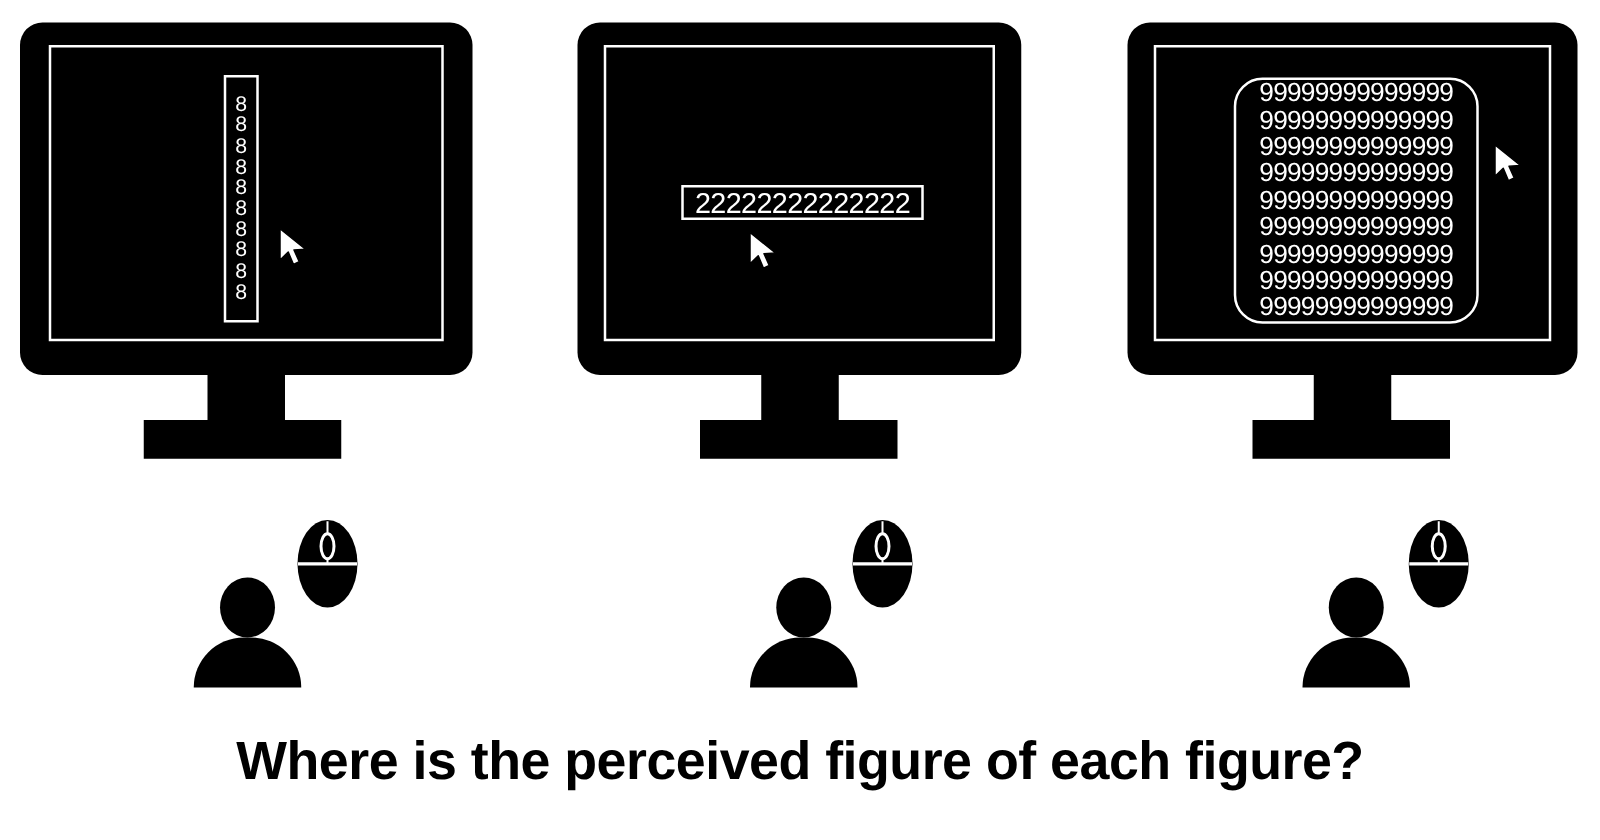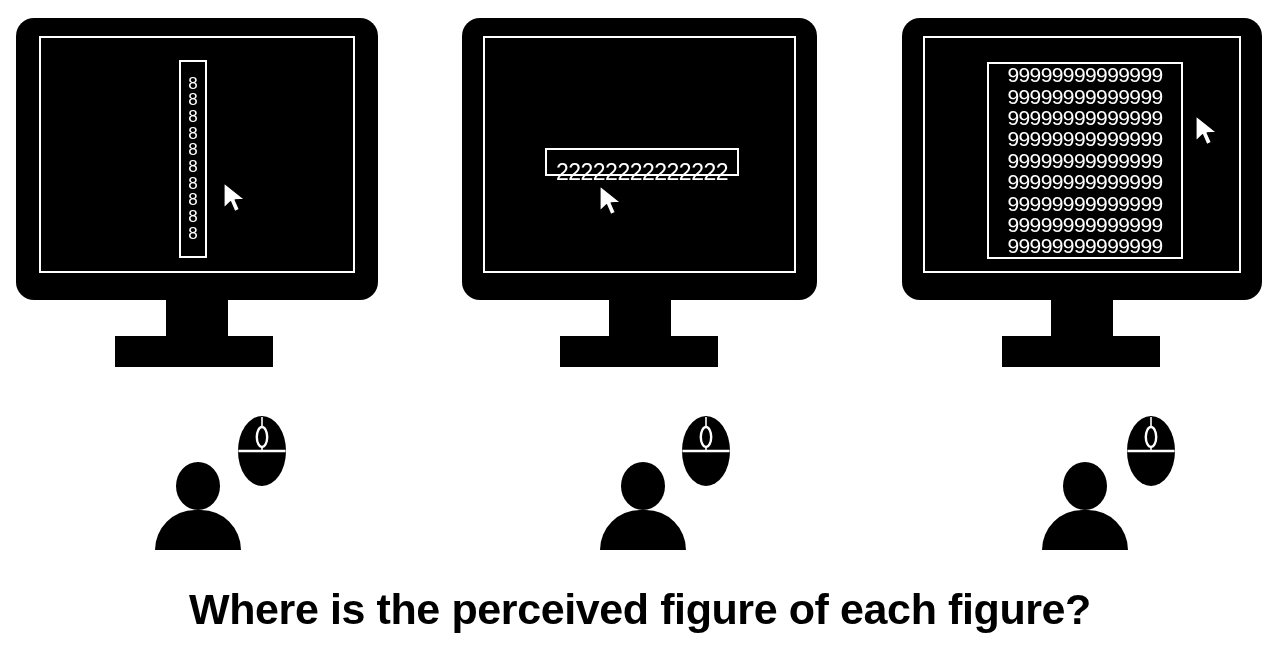--- a/index.html
+++ b/index.html
@@ -67,34 +67,35 @@
     font-size: 17px;
     font-weight: 400;
     line-height: 0.98;
     display: block;
   }
   .fig-row {
     display: flex;
     flex-direction: row;
     align-items: flex-start;
     justify-content: center;
-    padding: 11px 2px;
+    padding: 1px 2px;
     white-space: nowrap;
   }
   .fig-row .digit {
     font-size: 23px;
     font-weight: 400;
     letter-spacing: -0.5px;
   }
   .fig-grid {
     display: flex;
     flex-direction: column;
     align-items: center;
     justify-content: center;
     padding: 2px 2px;
+    border-radius: 23px;
   }
   .fig-grid .grid-row {
     display: block;
     white-space: nowrap;
     font-size: 21px;
     font-weight: 400;
     line-height: 1.02;
     letter-spacing: -0.6px;
     color: #ffffff;
   }

